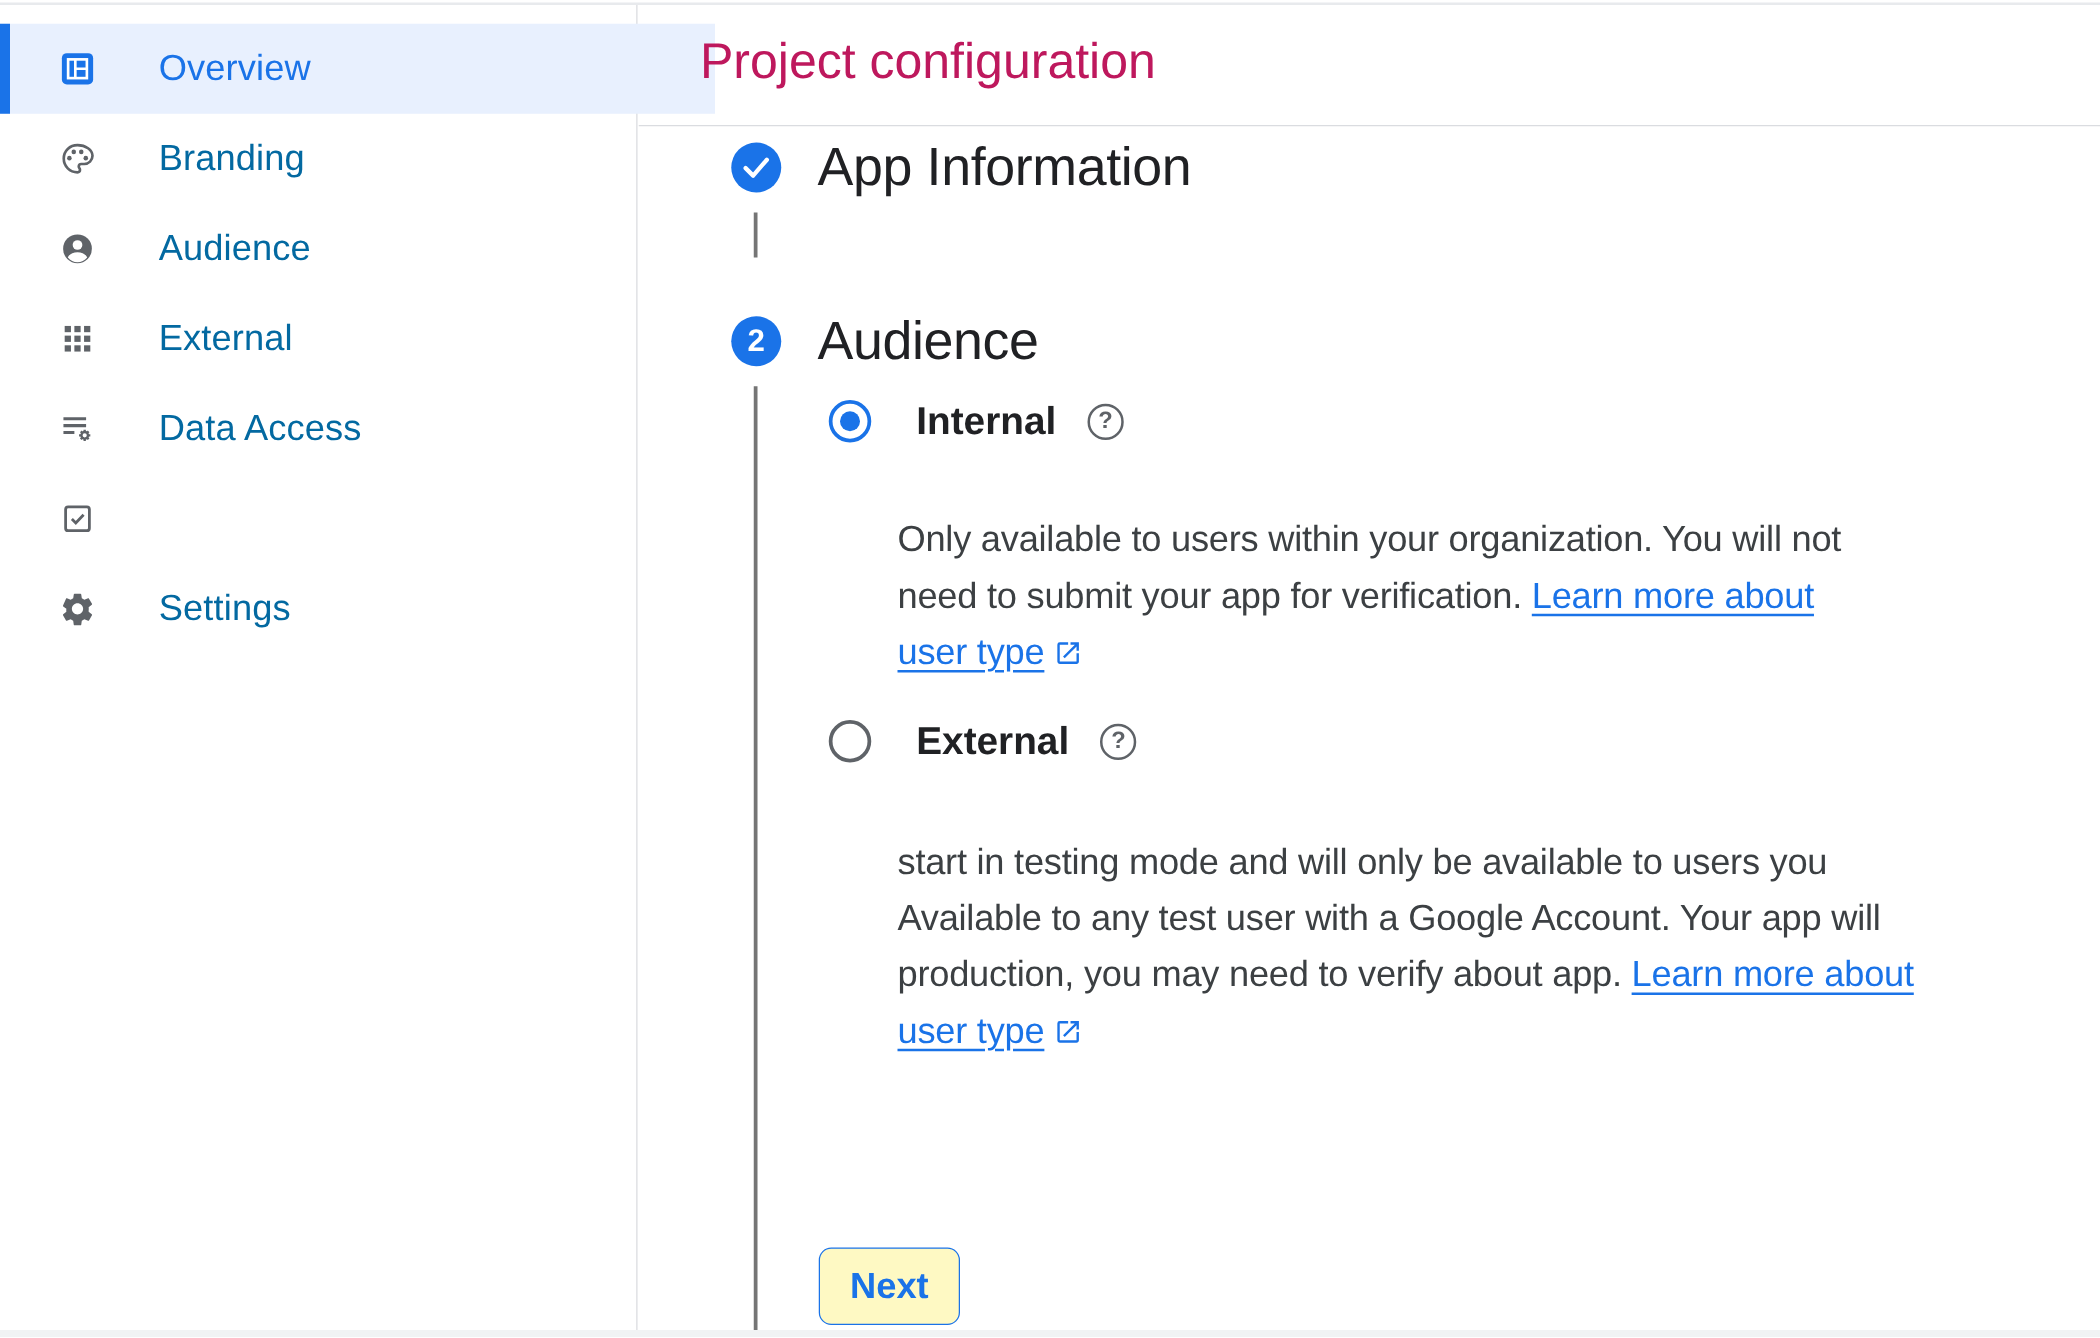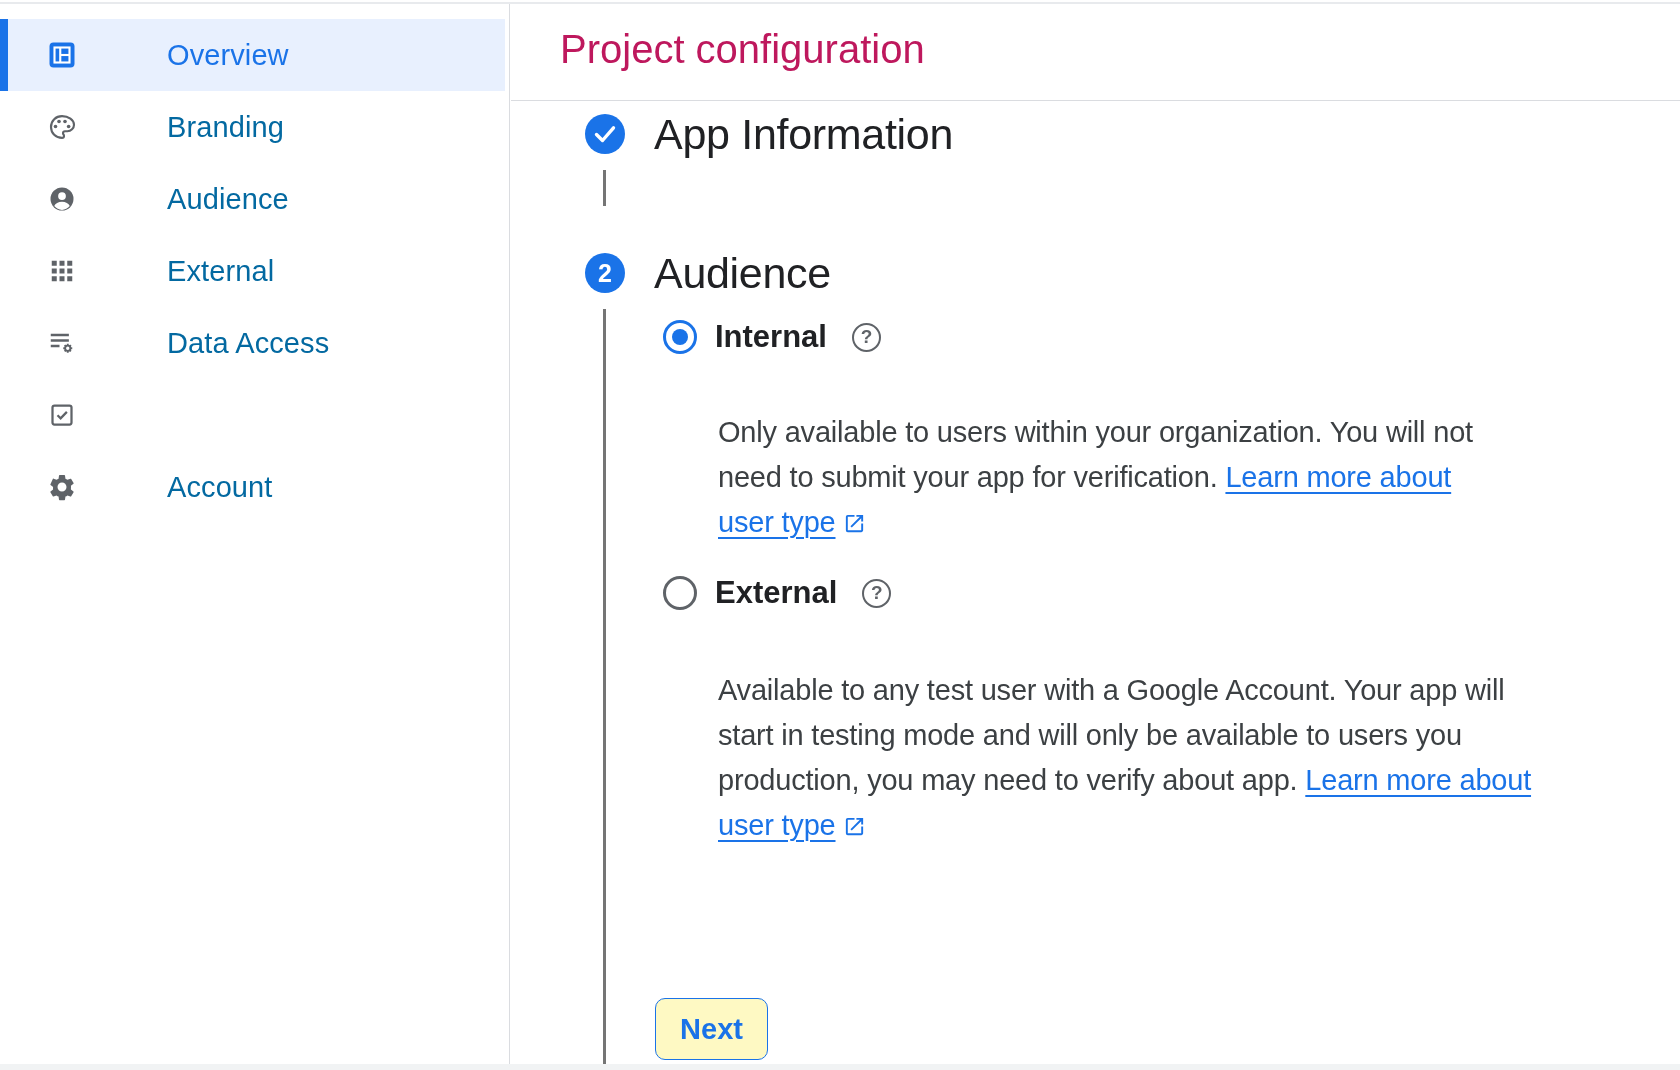--- a/index.html
+++ b/index.html
@@ -7,21 +7,21 @@
   body { font-family:"Liberation Sans","DejaVu Sans",sans-serif; color:#202124; }
   .page { position:relative; width:1680px; height:1070px; background:#fff; overflow:hidden; }
 
   
   .topline { position:absolute; left:0; top:2px; width:100%; height:2px; background:#e8eaed; }
 
   
   .sidebar { position:absolute; left:0; top:4px; width:510px; height:1060px;
              border-right:1px solid #dadce0; padding-top:15px; background:#fff; }
   .nav-item { position:relative; display:flex; align-items:center; height:72px;
-              width:505px; padding-left:47px; cursor:pointer;gap:40px; }
+              width:572px; padding-left:47px; cursor:pointer; }
   .nav-icon { width:30px; height:30px; display:flex; align-items:center; justify-content:center; flex:0 0 30px; }
   .nav-label { margin-left:50px; font-size:29px; color:#0369a1; letter-spacing:0.1px; }
   .nav-item.active { background:#e8f0fe; }
   .nav-item.active::before { content:""; position:absolute; left:0; top:0; width:8px; height:100%; background:#1a73e8; }
   .nav-item.active .nav-label { color:#1a73e8; }
 
   
   .page-title { position:absolute; left:560px; top:27px; font-size:40px; line-height:44px;
                 font-weight:400; color:#be185d; }
   .header-divider { position:absolute; left:511px; top:100px; width:1169px; height:1px; background:#dadce0; }
@@ -42,21 +42,21 @@
 
   
   .option-row { position:absolute; display:flex; align-items:center; }
   .option-internal { left:663px; top:319px; }
   .option-external { left:663px; top:575px; }
   .radio { width:34px; height:34px; border-radius:50%; flex:0 0 34px; cursor:pointer; }
   .radio.checked { border:3.5px solid #1a73e8; position:relative; }
   .radio.checked::after { content:""; position:absolute; left:5.5px; top:5.5px; width:16px; height:16px;
                           border-radius:50%; background:#1a73e8; }
   .radio.unchecked { border:3px solid #5f6368; background:#fff; }
-  .option-label { margin-left:18px; font-size:31px; font-weight:600; color:#202124; cursor:pointer; }
+  .option-label { margin-left:36px; font-size:31px; font-weight:600; color:#202124; cursor:pointer; }
   .help-icon { margin-left:25px; width:29px; height:29px; border:2.5px solid #5f6368; border-radius:50%;
                display:flex; align-items:center; justify-content:center; font-size:19px; font-weight:600;
                color:#5f6368; cursor:pointer; }
 
   
   .para { position:absolute; left:718px; font-size:29px; line-height:45px; color:#3c4043;
           letter-spacing:-0.2px; white-space:nowrap; }
   .para-internal { top:410px; }
   .para-external { top:668px; }
   .para a, .inline-link { color:#1a73e8; text-decoration:underline; text-decoration-thickness:2px;
@@ -162,21 +162,21 @@
         </svg>
       </span>
     </div>
 
     <div class="nav-item">
       <span class="nav-icon">
         <svg width="30" height="30" viewBox="0 0 24 24" fill="#5f6368">
           <path d="M19.14 12.94c.04-.3.06-.61.06-.94 0-.32-.02-.64-.07-.94l2.03-1.58c.18-.14.23-.41.12-.61l-1.92-3.32c-.12-.22-.37-.29-.59-.22l-2.39.96c-.5-.38-1.03-.7-1.62-.94l-.36-2.54c-.04-.24-.24-.41-.48-.41h-3.84c-.24 0-.43.17-.47.41l-.36 2.54c-.59.24-1.13.57-1.62.94l-2.39-.96c-.22-.08-.47 0-.59.22L2.74 9.87c-.12.21-.08.47.12.61l2.03 1.58c-.05.3-.09.63-.09.94s.02.64.07.94l-2.03 1.58c-.18.14-.23.41-.12.61l1.92 3.32c.12.22.37.29.59.22l2.39-.96c.5.38 1.03.7 1.62.94l.36 2.54c.05.24.24.41.48.41h3.84c.24 0 .44-.17.47-.41l.36-2.54c.59-.24 1.13-.56 1.62-.94l2.39.96c.22.08.47 0 .59-.22l1.92-3.32c.12-.22.07-.47-.12-.61l-2.01-1.58zM12 15.6c-1.98 0-3.6-1.62-3.6-3.6s1.62-3.6 3.6-3.6 3.6 1.62 3.6 3.6-1.62 3.6-3.6 3.6z"></path>
         </svg>
       </span>
-      <span class="nav-label">Account</span>
+      <span class="nav-label">Settings</span>
     </div>
   </aside>
 
   <h1 class="page-title">Project configuration</h1>
   <div class="header-divider"></div>
 
   <div class="step-circle step1-circle">
     <svg width="22" height="18" viewBox="0 0 22 18">
       <path d="M2.5 9.5 L8.5 15.5 L19.5 2.8" fill="none" stroke="#fff" stroke-width="3.4" stroke-linecap="round" stroke-linejoin="round"></path>
     </svg>
@@ -204,22 +204,22 @@
           </svg></span></div>
   </div>
 
   <div class="option-row option-external">
     <span class="radio unchecked"></span>
     <span class="option-label">External</span>
     <span class="help-icon">?</span>
   </div>
 
   <div class="para para-external">
+    <div>start in testing mode and will only be available to users you</div>
     <div>Available to any test user with a Google Account. Your app will</div>
-    <div>start in testing mode and will only be available to users you</div>
     <div><span>production, you may need to verify about app. </span><a class="inline-link">Learn more about</a></div>
     <div><a class="inline-link">user type</a><span class="extlink-icon"><svg width="23" height="23" viewBox="0 0 24 24" fill="#1a73e8">
             <path d="M19 19H5V5h7V3H5a2 2 0 0 0-2 2v14a2 2 0 0 0 2 2h14c1.1 0 2-.9 2-2v-7h-2v7zM14 3v2h3.59l-9.83 9.83 1.41 1.41L19 6.41V10h2V3h-7z"></path>
           </svg></span></div>
   </div>
 
   <button class="next-btn">Next</button>
 
   <div class="bottom-strip"></div>
 </div>

